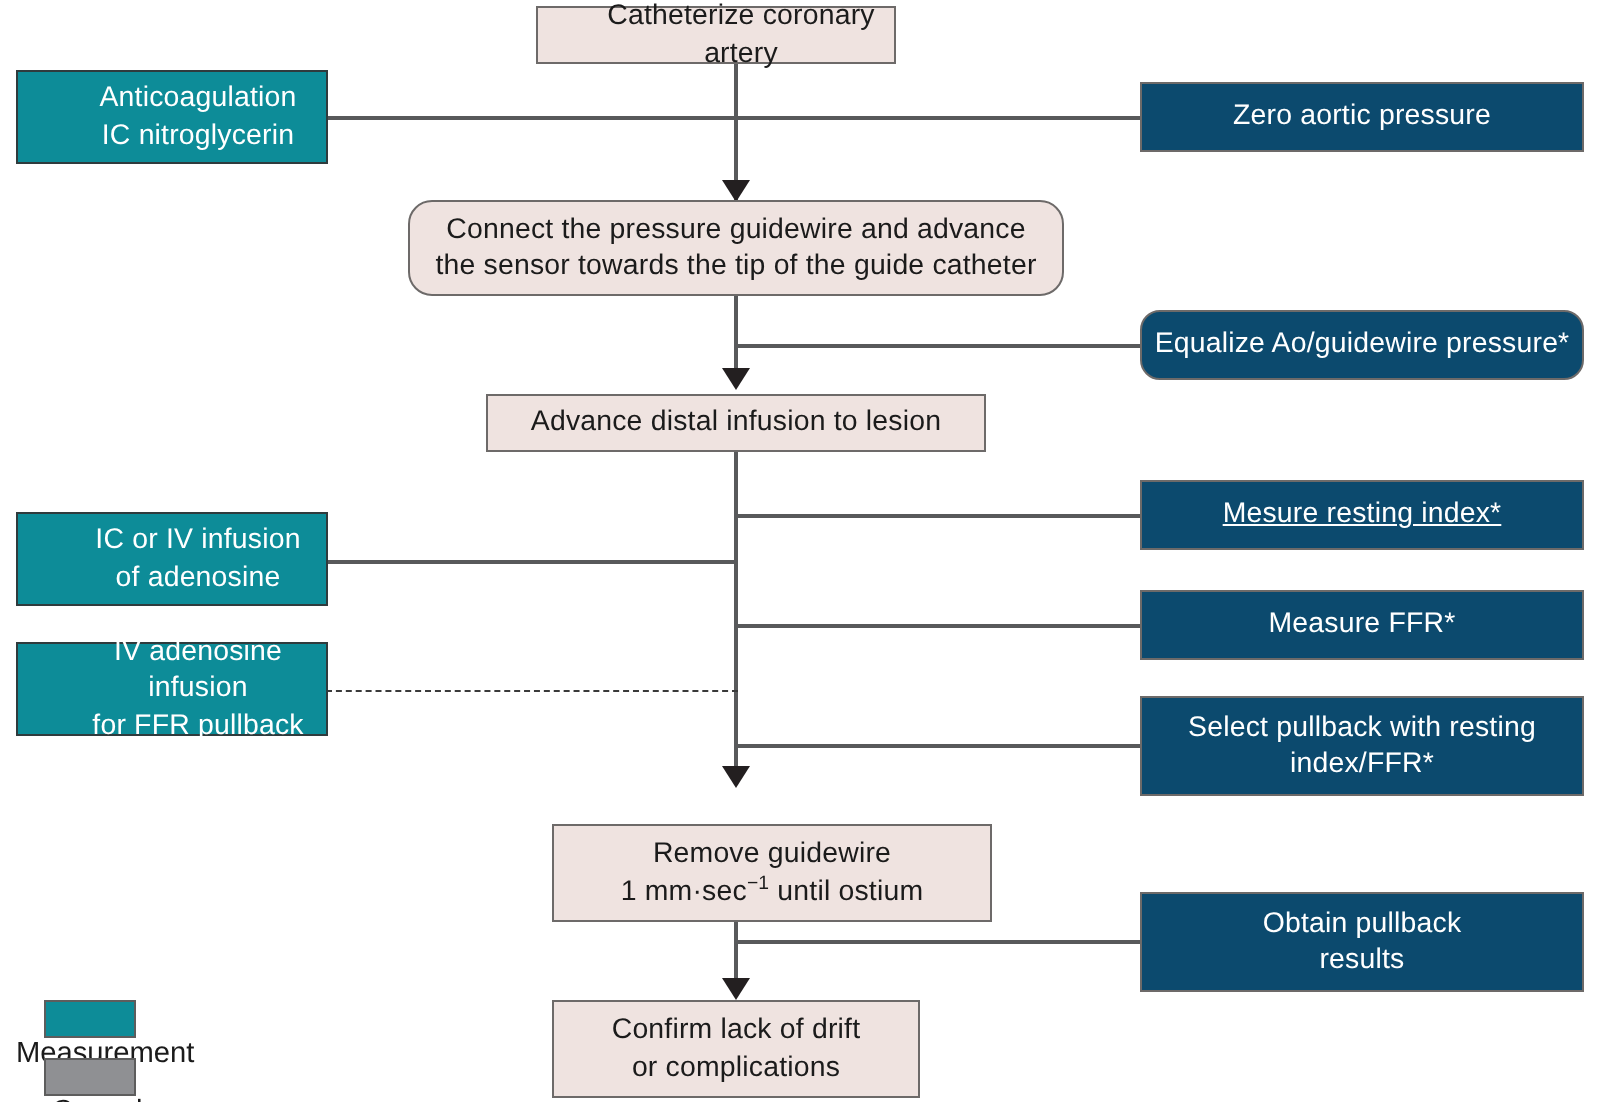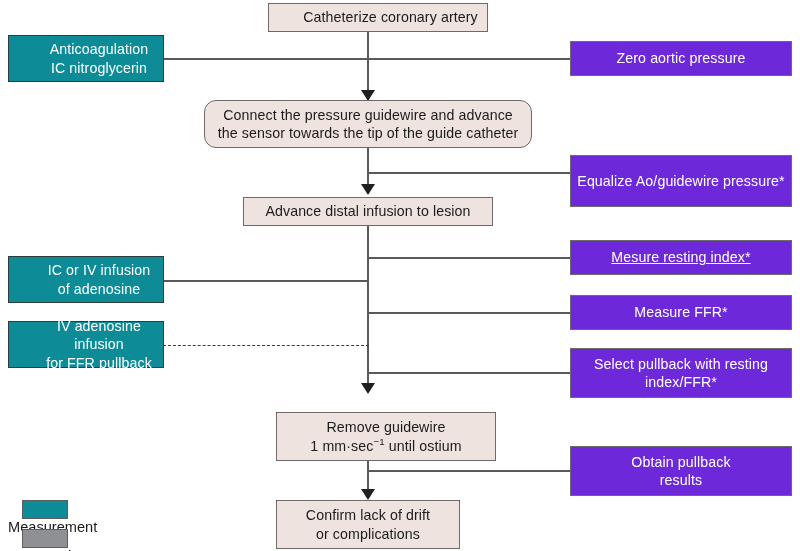--- a/index.html
+++ b/index.html
@@ -50,21 +50,21 @@
     letter-spacing: .1px;
   }
   .node .txt { display: block; padding: 0 6px; }
   .node.process {
     background: #efe3e0;
     border: 1.4px solid #6d6a69;
     color: #1b1b1b;
     font-size: 14.2px;
   }
   .node.console {
-    background: #6d28d9;
+    background: #0c4a6e;
     border: 1.4px solid #6d6a69;
     color: #ffffff;
     font-size: 14.2px;
   }
   .node.measure {
     background: #0d8c98;
     border: 1.4px solid #2f3b3d;
     color: #ffffff;
     font-size: 14.2px;
     padding-left: 26px;
@@ -118,21 +118,21 @@
   <div class="line h" style="left:163px; top:280px; width:206px;"></div>
 
   <div class="line h" style="left:367px; top:312px; width:204px;"></div>
 
   <div class="dashed" style="left:163px; top:345px; width:206px;"></div>
 
   <div class="line h" style="left:367px; top:372px; width:204px;"></div>
 
   <div class="line h" style="left:367px; top:470px; width:204px;"></div>
 
-  <div class="node process" style="left:268px; top:3px; width:220px; height:29px;padding-left:25px;">
+  <div class="node process" style="left:268px; top:3px; width:180px; height:29px;padding-left:25px;">
     <span class="txt">Catheterize coronary artery</span>
   </div>
 
   <div class="node measure" style="left:8px; top:35px; width:156px; height:47px;">
     <span class="txt">
       <span>Anticoagulation</span><br>
       <span>IC nitroglycerin</span>
     </span>
   </div>
 
@@ -140,21 +140,21 @@
     <span class="txt">Zero aortic pressure</span>
   </div>
 
   <div class="node process" style="left:204px; top:100px; width:328px; height:48px;border-radius:12px;">
     <span class="txt">
       <span>Connect the pressure guidewire and advance</span><br>
       <span>the sensor towards the tip of the guide catheter</span>
     </span>
   </div>
 
-  <div class="node console" style="left:570px; top:155px; width:222px; height:52px;">
+  <div class="node console" style="left:570px; top:155px; width:222px; height:35px;border-radius:10px;">
     <span class="txt">Equalize Ao/guidewire pressure*</span>
   </div>
 
   <div class="node process" style="left:243px; top:197px; width:250px; height:29px;">
     <span class="txt">Advance distal infusion to lesion</span>
   </div>
 
   <div class="node console" style="left:570px; top:240px; width:222px; height:35px;text-decoration:underline;">
     <span class="txt">Mesure resting index*</span>
   </div>

